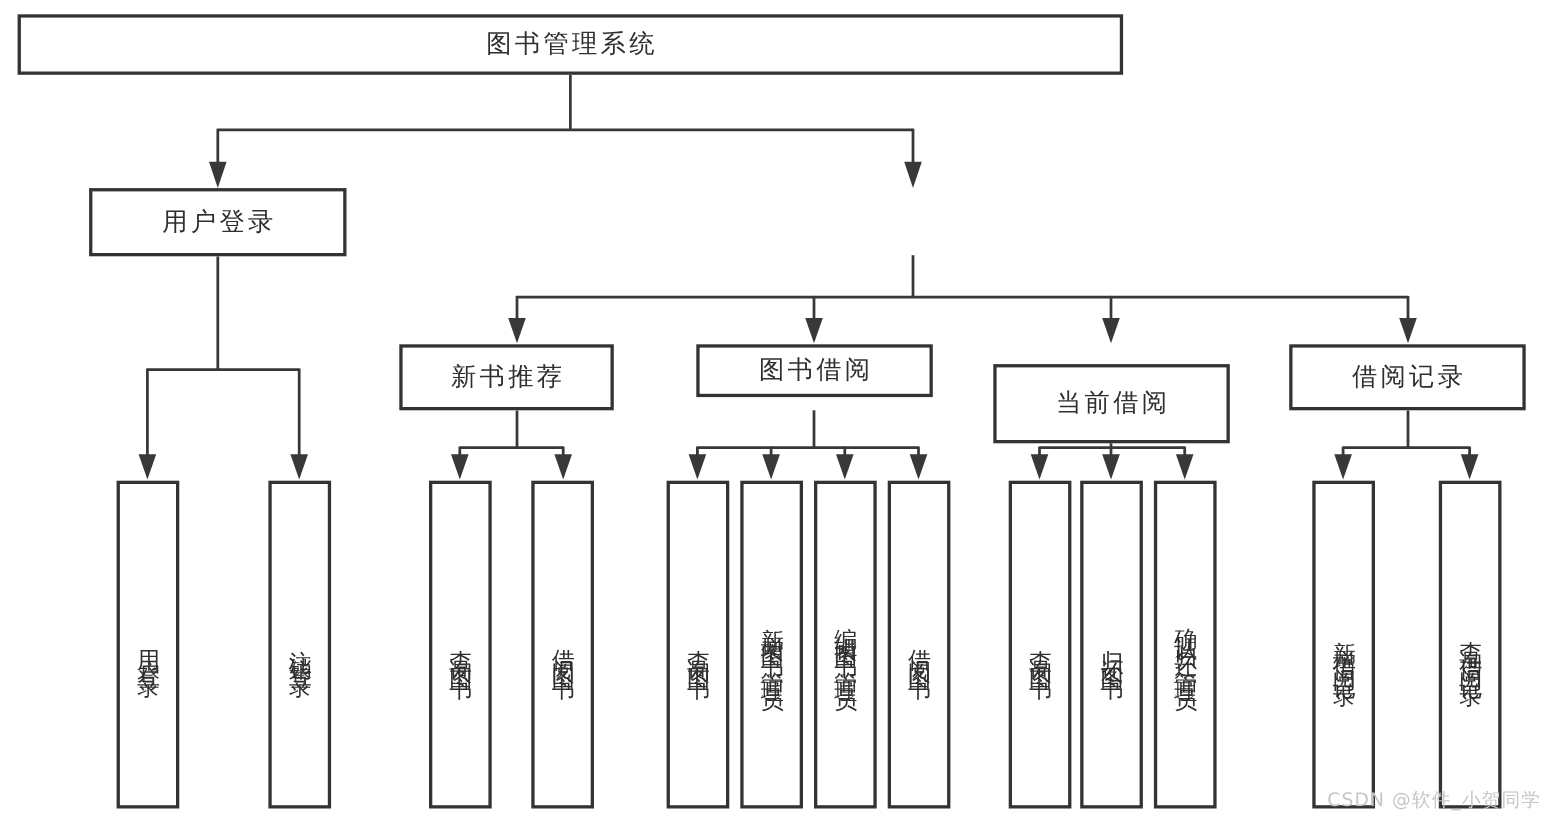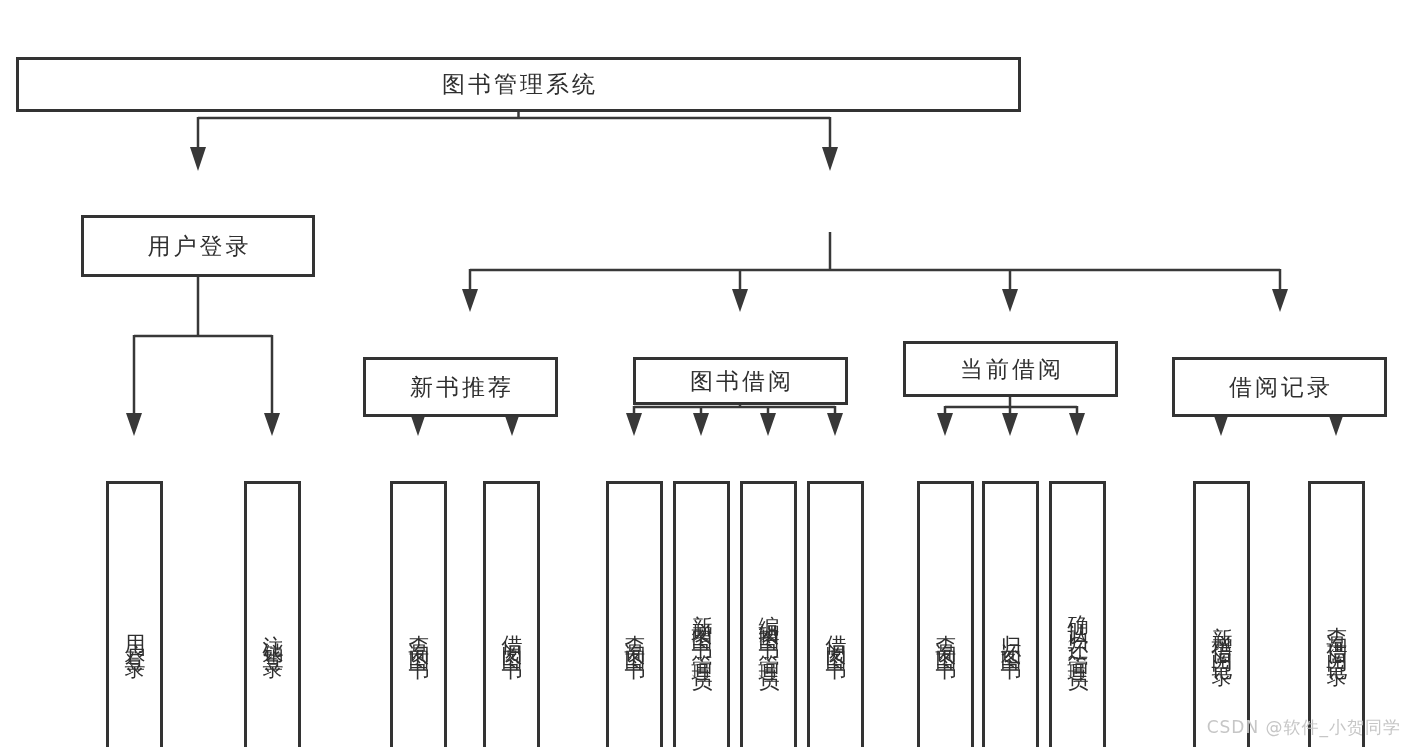--- a/index.html
+++ b/index.html
@@ -4,21 +4,21 @@
 <style>
   html,body{margin:0;padding:0;background:#ffffff;}
   .stage{
     position:relative;width:1405px;height:747px;background:#ffffff;overflow:hidden;
     font-family:"DejaVu Sans","Liberation Sans",sans-serif;
   }
   .connectors{position:absolute;left:0;top:0;width:1405px;height:747px;z-index:0;}
   .node,.vnode{
     position:absolute;box-sizing:border-box;background:#ffffff;border:3px solid #333333;
     display:flex;align-items:center;justify-content:center;
-    color:#2f2f2f;z-index:1;text-align:center;margin-top:44px;
+    color:#2f2f2f;z-index:1;text-align:center;
   }
   .node{font-size:23px;letter-spacing:3px;line-height:1;padding-left:3px;}
   .vnode{
     writing-mode:vertical-rl;text-orientation:mixed;
     font-size:21px;letter-spacing:8px;line-height:1;padding-top:8px;
   }
   .watermark{
     position:absolute;right:4px;bottom:8px;z-index:2;
     color:#c6c6c6;font-size:17px;letter-spacing:1px;white-space:nowrap;text-align:right;
   }
@@ -93,21 +93,21 @@
       <polygon points="1328,413 1344,413 1336,436"></polygon>
     </g>
   </svg>
 
   <div class="node" style="left:16px;top:13px;width:1005px;height:55px">图书管理系统</div>
 
   <div class="node" style="left:81px;top:171px;width:234px;height:62px">用户登录</div>
 
   <div class="node" style="left:363px;top:313px;width:195px;height:60px">新书推荐</div>
   <div class="node" style="left:633px;top:313px;width:215px;height:48px">图书借阅</div>
-  <div class="node" style="left:903px;top:297px;width:215px;height:56px">当前借阅</div>
+  <div class="node" style="left:903px;top:331px;width:215px;height:72px">当前借阅</div>
   <div class="node" style="left:1172px;top:313px;width:215px;height:60px">借阅记录</div>
 
   <div class="vnode" style="left:106px;top:437px;width:57px;height:298px">用户登录</div>
   <div class="vnode" style="left:244px;top:437px;width:57px;height:298px">注销登录</div>
 
   <div class="vnode" style="left:390px;top:437px;width:57px;height:298px">查询图书</div>
   <div class="vnode" style="left:483px;top:437px;width:57px;height:298px">借阅图书</div>
 
   <div class="vnode" style="left:606px;top:437px;width:57px;height:298px">查询图书</div>
   <div class="vnode" style="left:673px;top:437px;width:57px;height:298px">新增图书（管理员）</div>

